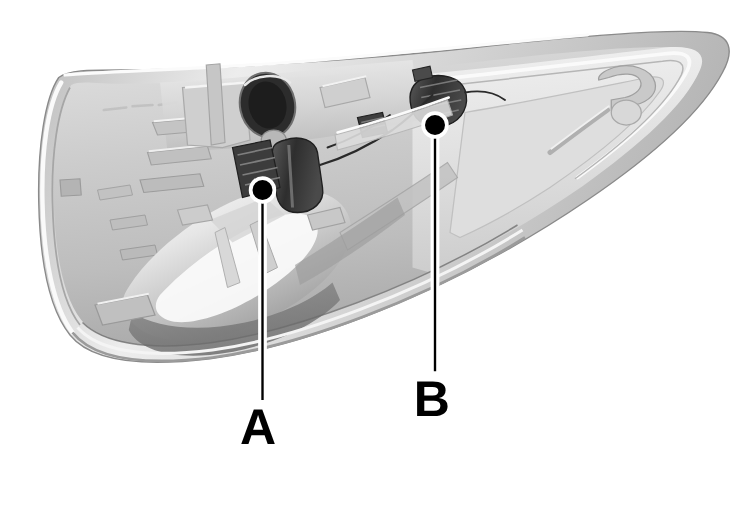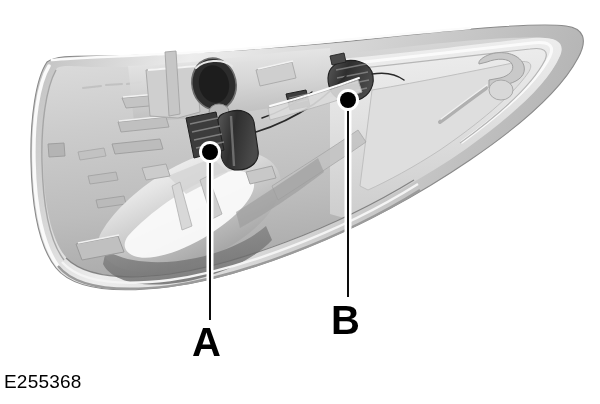--- a/index.html
+++ b/index.html
@@ -261,15 +261,14 @@
       <line x1="348" y1="100" x2="348" y2="297" stroke="#000000" stroke-width="1.9"></line>
       <circle cx="348" cy="100" r="11" fill="#ffffff"></circle>
       <circle cx="348" cy="100" r="8" fill="#000000"></circle>
     </g>
   </svg>
 
   <div class="callout-letter" id="label-a">A</div>
 
   <div class="callout-letter" id="label-b">B</div>
 
-  <div id="part-number">E255368</div>
 
 </div>
 
 </body></html>

